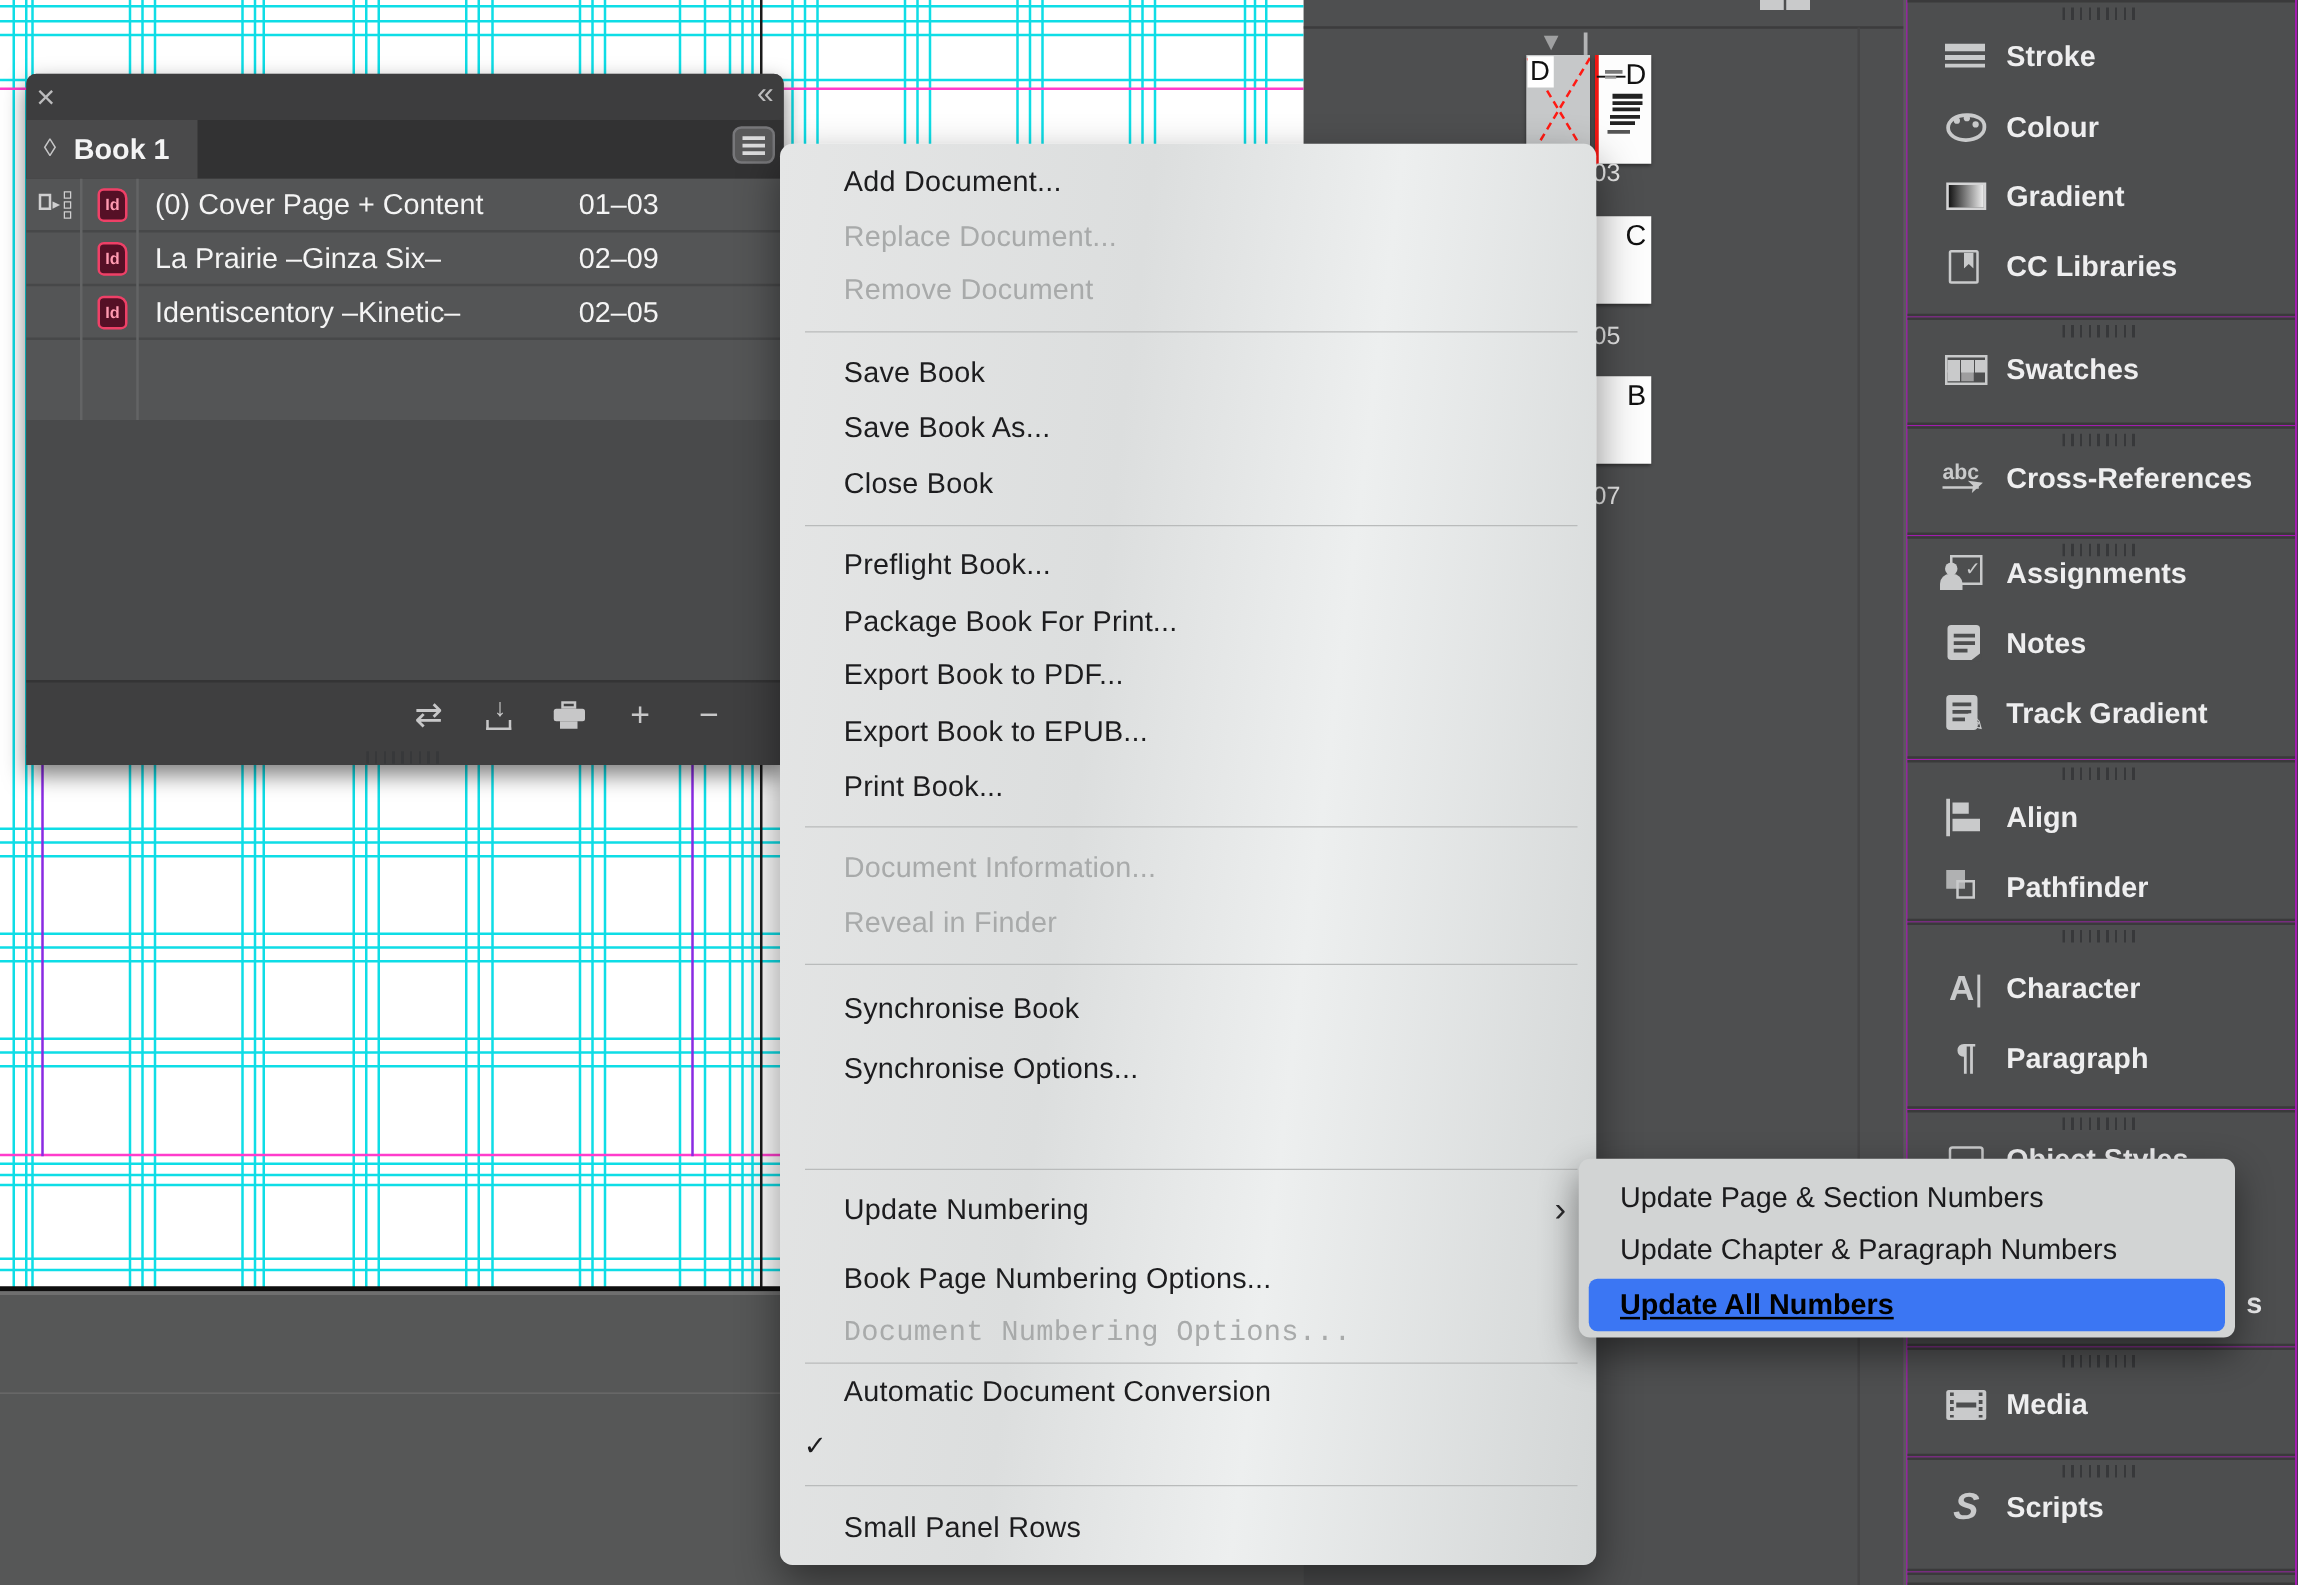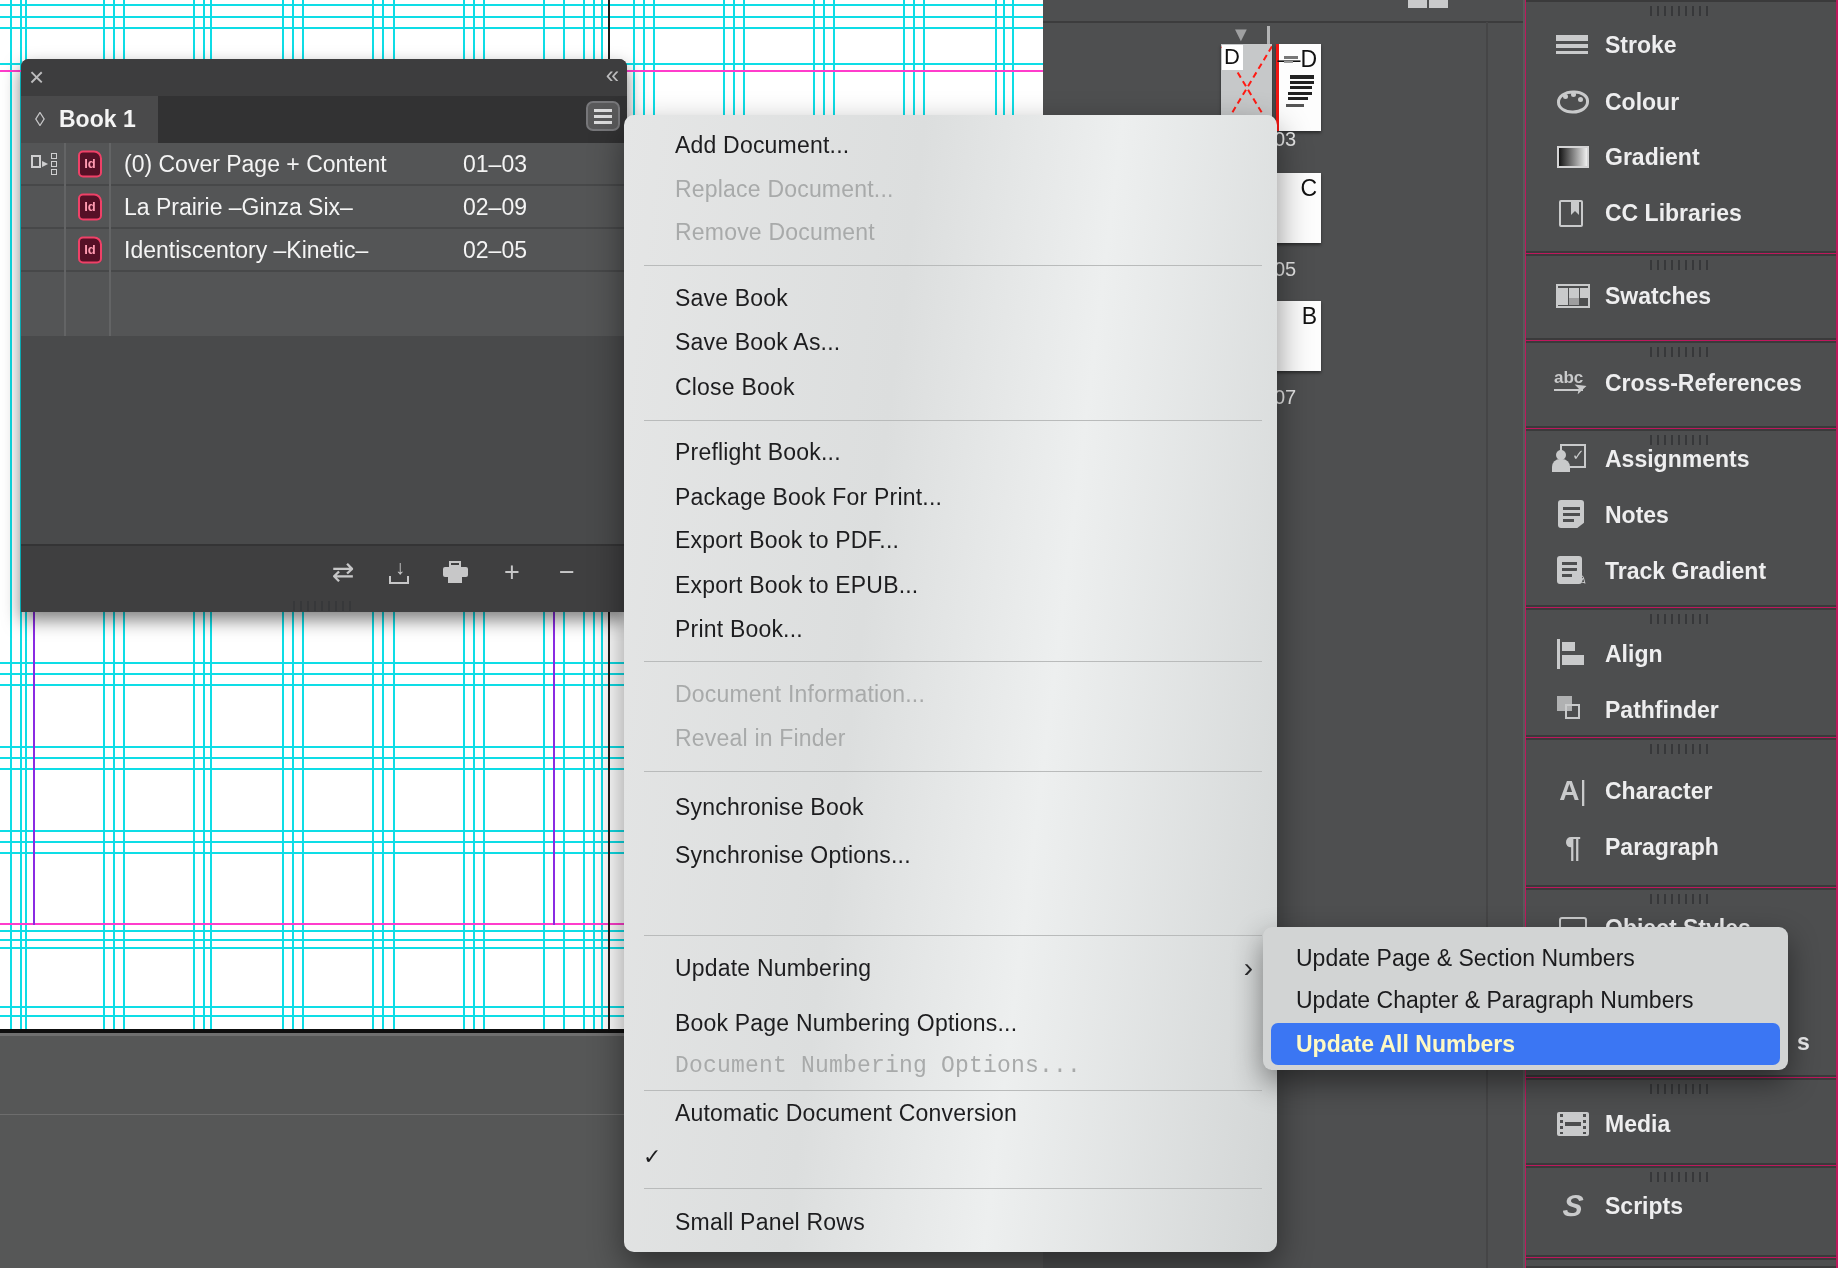--- a/index.html
+++ b/index.html
@@ -25,21 +25,21 @@
   .redx i.a{transform:translate(-50%,-50%) rotate(59deg);}
   .redx i.b{transform:translate(-50%,-50%) rotate(-59deg);}
   .dchip{position:absolute;left:1px;top:1px;background:#fff;color:#111;font-size:22px;
     padding:0 3px 1px 2px;line-height:24px;}
   .redline{position:absolute;left:0;top:0;width:3px;height:100%;background:#f01612;}
   .tline{position:absolute;background:#222;}
   #masters-frag .m{position:absolute;top:0;height:8px;background:#c9cacb;}
   #spread-triangle{color:#9fa0a1;font-size:20px;line-height:14px;}
   #spine-tick{width:3px;height:19px;background:#b3b4b5;}
   
-  #dock{left:1523px;top:0;width:315px;height:1268px;background:#be185d;}
+  #dock{left:1523px;top:0;width:315px;height:1268px;background:#a21caf;}
   #dock-edge{position:absolute;left:0;top:0;width:2px;height:1268px;background:#5a5b5c;}
   .dock-group{position:absolute;left:3px;width:310px;background:#4d4e4f;
     border-top:2px solid #3a3a3b;border-bottom:2px solid #3a3a3b;box-sizing:border-box;}
   .grip{position:absolute;left:50%;transform:translateX(-50%);width:62px;height:10px;
     background:repeating-linear-gradient(90deg,#37383a 0 2px,transparent 2px 7px);}
   .dock-row{position:absolute;left:0;width:100%;height:46px;cursor:default;}
   .dock-row .dlabel{position:absolute;left:79px;top:50%;transform:translateY(-50%);
     color:#eeeeef;font-size:23px;font-weight:bold;white-space:nowrap;}
   .dock-ic{position:absolute;left:28px;top:50%;transform:translateY(-50%);
     width:38px;height:34px;color:#c9cacb;}
@@ -100,21 +100,21 @@
   .mi.highlighted .hl{position:absolute;left:9px;right:9px;top:0;height:100%;
     background:#c3c6c6;border-radius:6px;z-index:-1;}
   .msep{position:absolute;left:20px;right:15px;height:1px;background:#b9bbbb;}
   
   #sub-menu{left:1263px;top:927px;width:525px;height:143px;background:#d2d4d4;
     border-radius:9px;box-shadow:0 12px 30px rgba(0,0,0,.45);}
   .smi{position:absolute;left:8px;right:8px;height:42px;cursor:default;}
   .smi .slabel{position:absolute;left:25px;top:50%;transform:translateY(-50%);
     font-size:23px;color:#1b1b1d;white-space:nowrap;}
   .smi.selected{background:#3b76f3;border-radius:7px;}
-  .smi.selected .slabel{color:#fef9c3;font-weight:bold;}
+  .smi.selected .slabel{color:#000000;font-weight:bold;text-decoration:underline;}
 </style>
 </head>
 <body>
 
 <div id="page-root">
 
   <div id="doc-canvas" class="abs">
       <div class="guide" style="left: 10px; top: 0px; width: 2px; height: 1031px; background: rgb(14, 221, 230);"></div>
       <div class="guide" style="left: 20px; top: 0px; width: 2px; height: 1031px; background: rgb(14, 221, 230);"></div>
       <div class="guide" style="left: 25px; top: 0px; width: 2px; height: 1031px; background: rgb(14, 221, 230);"></div>

